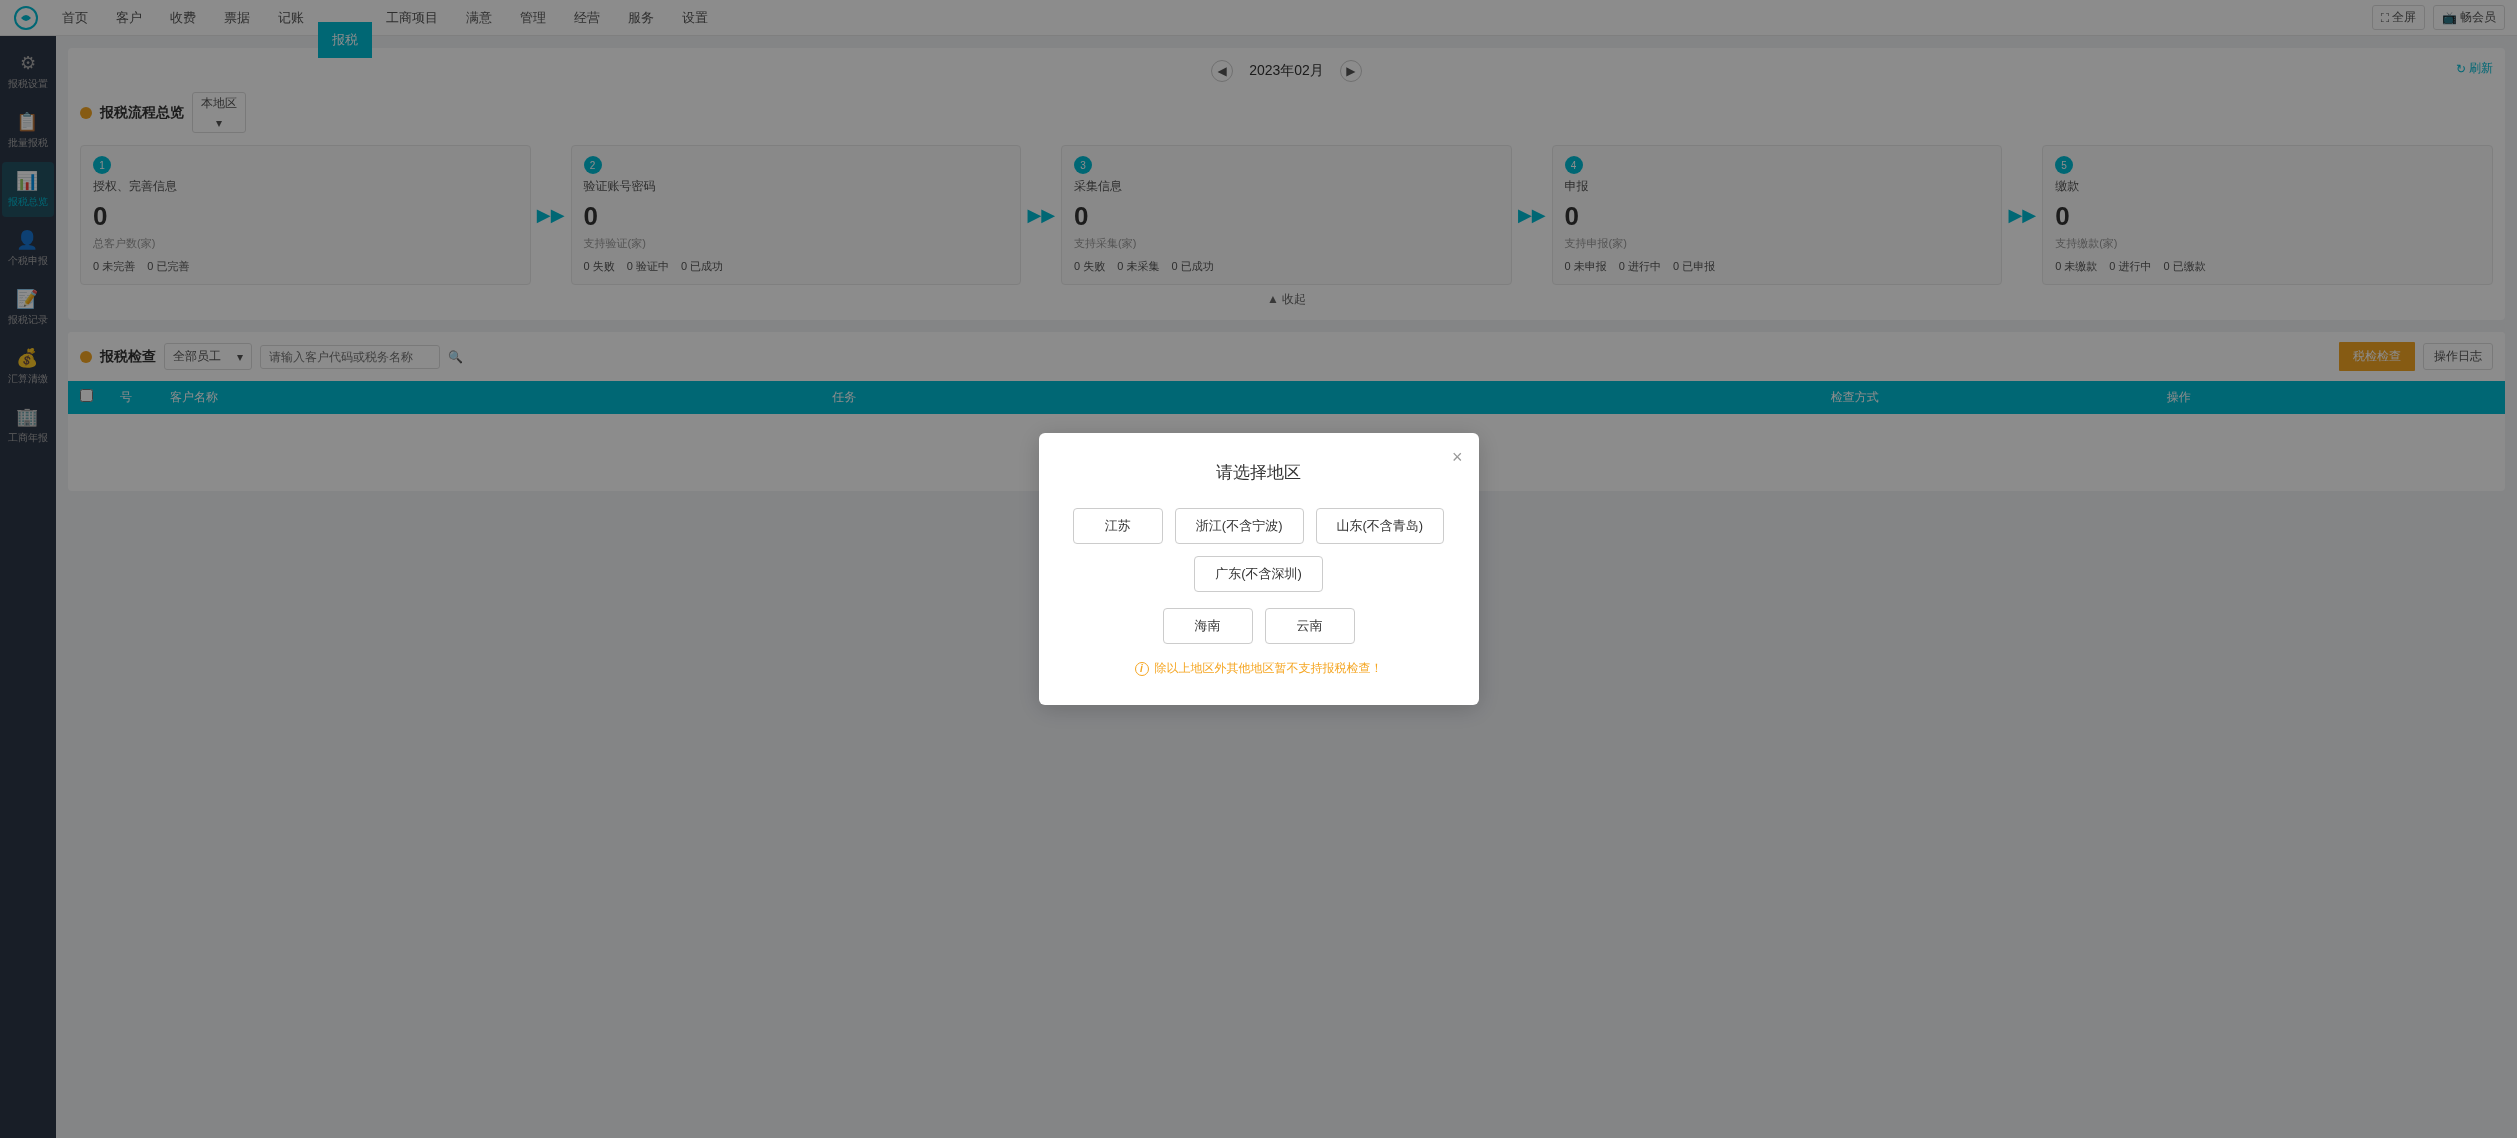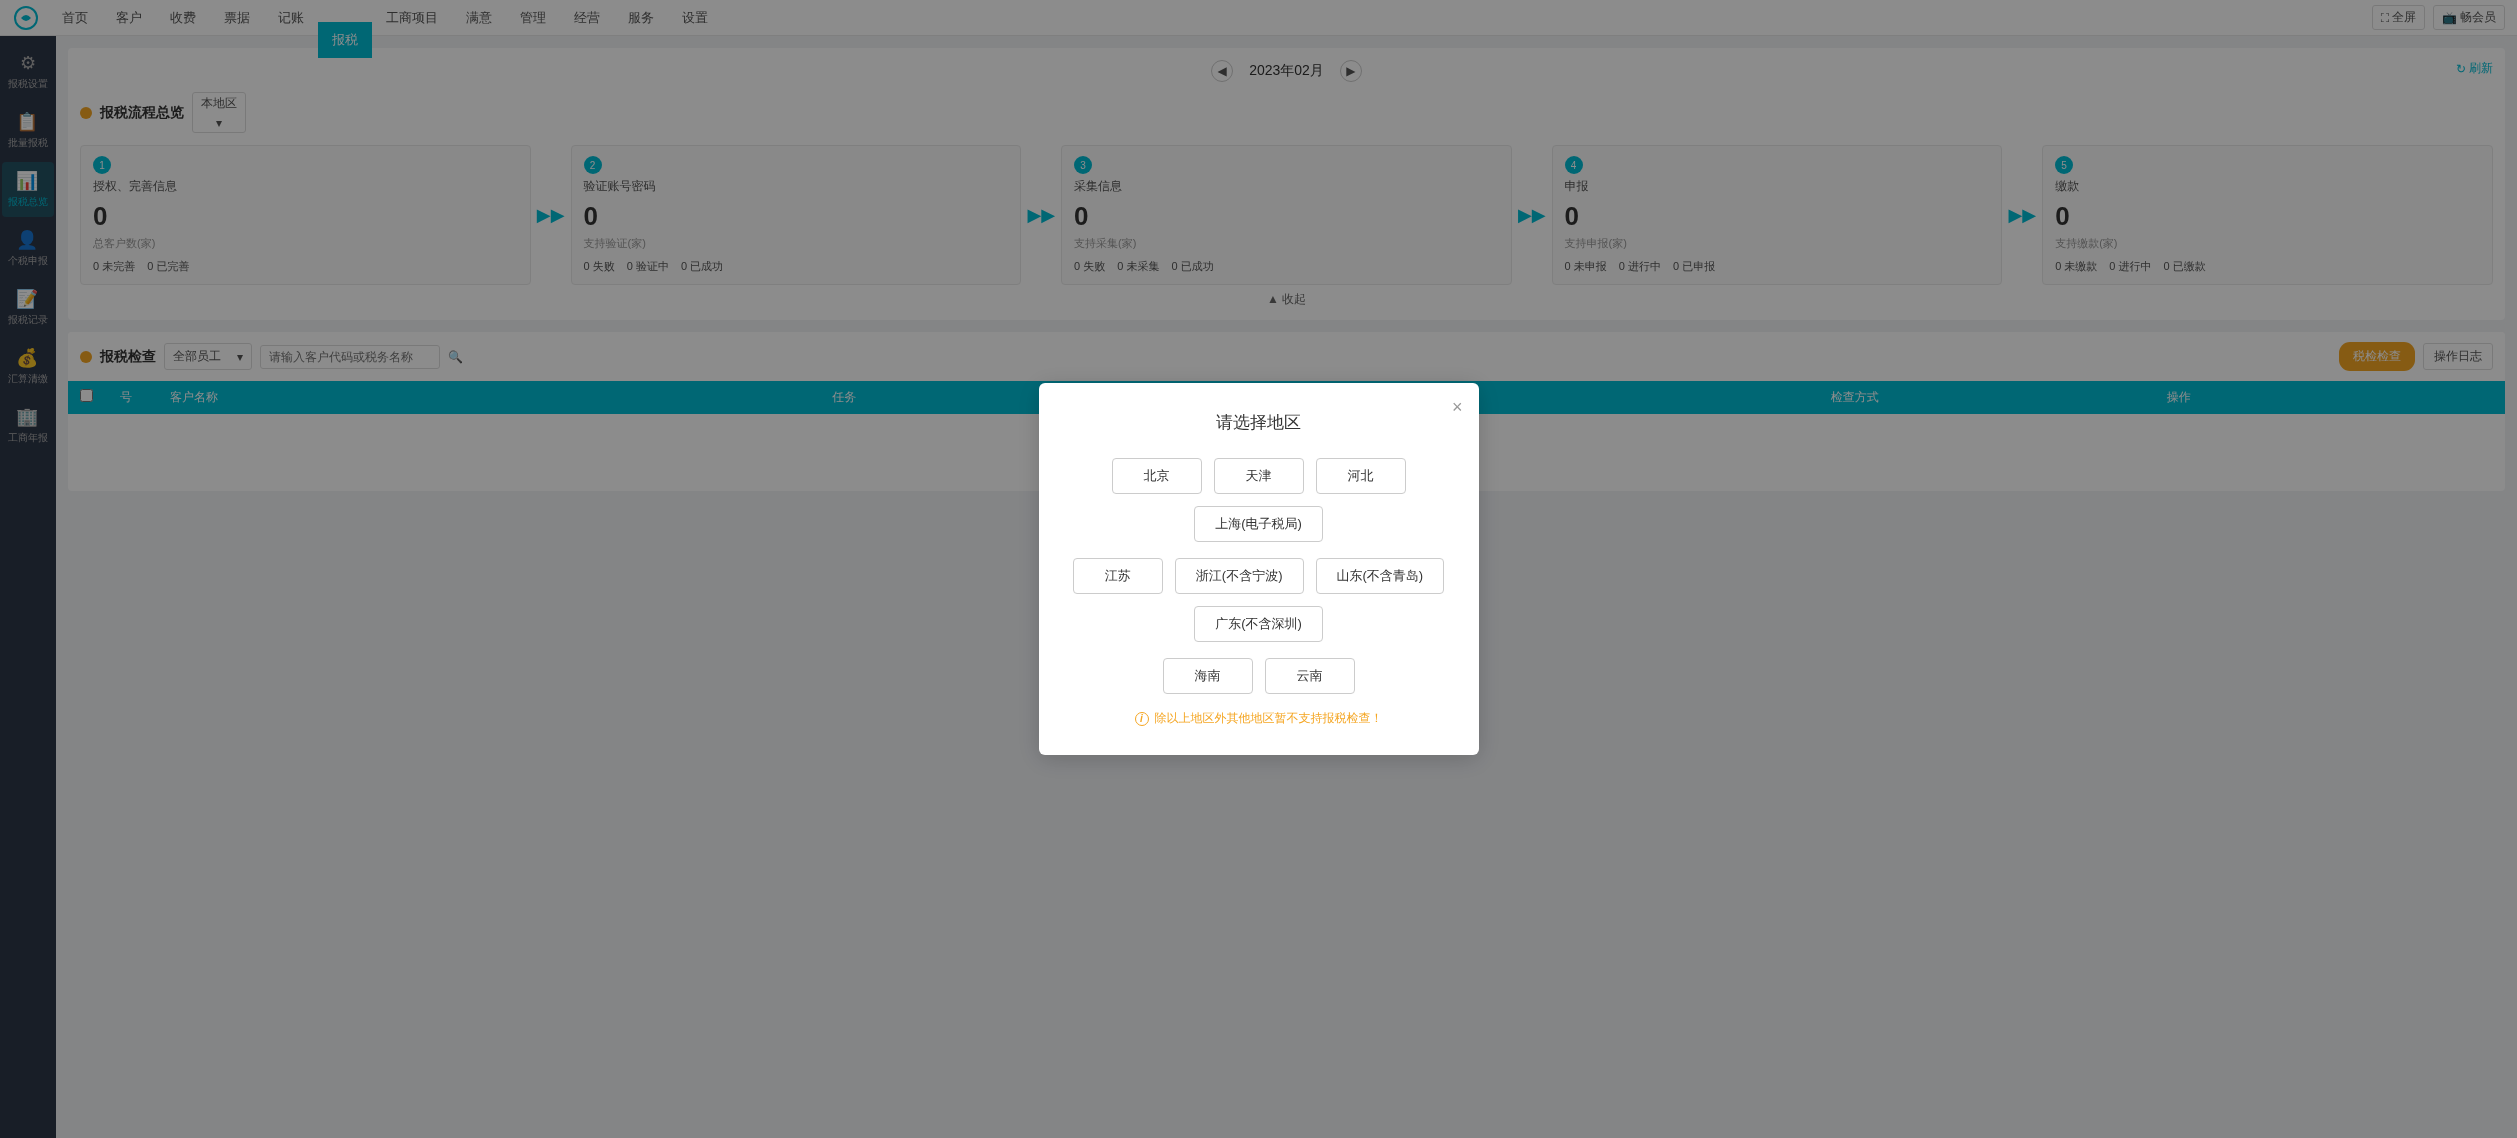--- a/index.html
+++ b/index.html
@@ -242,21 +242,21 @@
       background: #00bcd4;
       color: #fff;
       padding: 8px 12px;
       gap: 10px;
     }
     .tax-check-btn {
       background: #f5a623;
       color: #fff;
       border: none;
       padding: 6px 14px;
-      border-radius: 11px;
+      border-radius: 1px;
       cursor: pointer;
       font-size: 12px;
       margin-left: auto;
     }
     .ops-btn {
       background: #fff;
       color: #555;
       border: 1px solid #ddd;
       padding: 4px 10px;
       border-radius: 3px;
@@ -626,26 +626,20 @@
     </div>
 
   </div>
 </div>
 
 <div class="modal-overlay">
   <div class="modal">
     <button class="modal-close">×</button>
     <div class="modal-title">请选择地区</div>
 
-    <div class="region-buttons">
-      <button class="region-btn">北京</button>
-      <button class="region-btn">天津</button>
-      <button class="region-btn">河北</button>
-      <button class="region-btn">上海(电子税局)</button>
-    </div>
 
     <div class="region-buttons">
       <button class="region-btn">江苏</button>
       <button class="region-btn">浙江(不含宁波)</button>
       <button class="region-btn">山东(不含青岛)</button>
       <button class="region-btn">广东(不含深圳)</button>
     </div>
 
     <div class="region-buttons">
       <button class="region-btn">海南</button>

